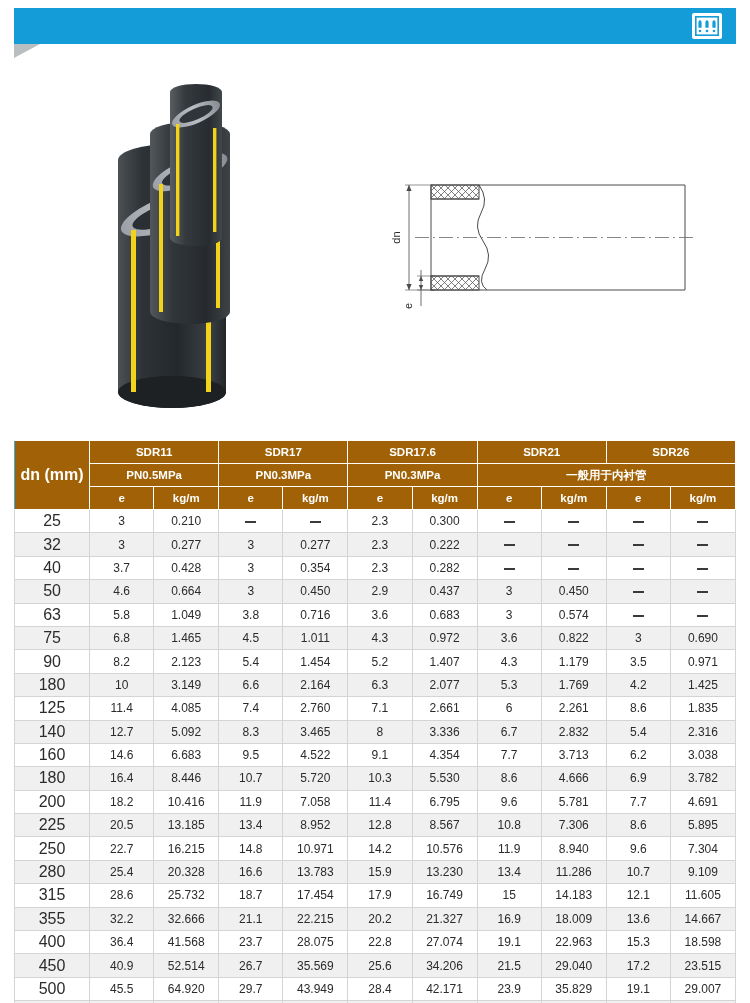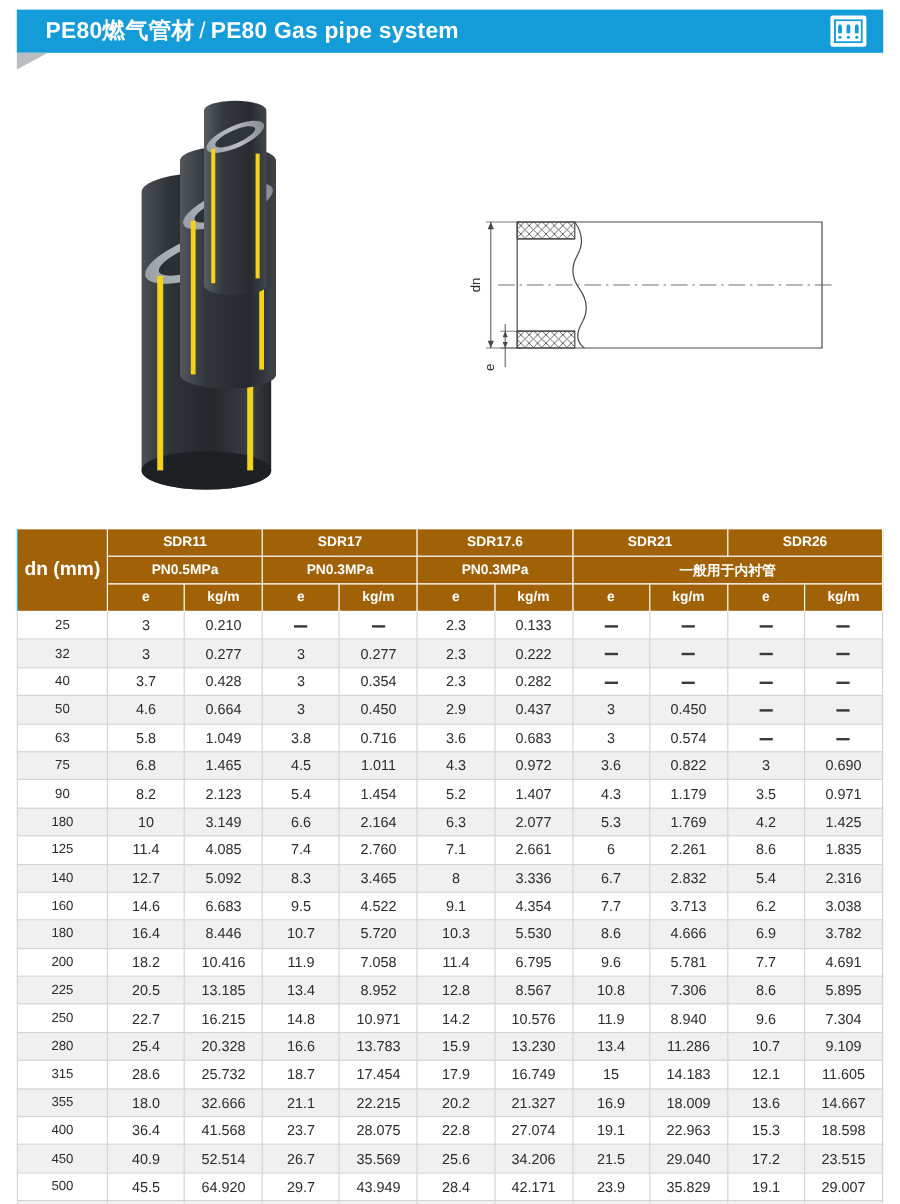--- a/index.html
+++ b/index.html
@@ -122,38 +122,35 @@
     border: 1px solid #d4d4d4;
     height: 22.4px;
     color: #2b2b2b;
     font-size: 12px;
     background: #ffffff;
   }
   tbody tr.alt td {
     background: #f0f0f0;
   }
   tbody td.dn-cell {
-    font-size: 11px;
+    font-size: 16px;
   }
   .dash {
     display: inline-block;
     width: 11px;
     height: 2px;
     background: #3a3a3a;
     vertical-align: middle;
   }
 </style>
 </head>
 <body>
 
 <div class="banner-wrap">
   <div class="banner">
-    <div class="banner-title">
-      <span class="zh">PE80燃气管材</span><span class="sep">/</span><span class="en">PE80 Gas pipe system</span>
-    </div>
     <div class="brand-logo">
       <svg width="24" height="20" viewBox="0 0 24 20" aria-hidden="true">
         <rect x="0.8" y="0.8" width="22.4" height="18.4" fill="none" stroke="#139cd8" stroke-width="1.6"></rect>
         <path d="M5 4.2 q1.6 0 1.6 2.2 v5.4 h-3.2 v-5.4 q0-2.2 1.6-2.2z" fill="#139cd8"></path>
         <path d="M12 4.2 q1.6 0 1.6 2.2 v5.4 h-3.2 v-5.4 q0-2.2 1.6-2.2z" fill="#139cd8"></path>
         <path d="M19 4.2 q1.6 0 1.6 2.2 v5.4 h-3.2 v-5.4 q0-2.2 1.6-2.2z" fill="#139cd8"></path>
         <circle cx="5" cy="15" r="1.3" fill="#139cd8"></circle>
         <circle cx="12" cy="15" r="1.3" fill="#139cd8"></circle>
         <circle cx="19" cy="15" r="1.3" fill="#139cd8"></circle>
       </svg>
@@ -298,21 +295,21 @@
     </thead>
     <tbody id="spec-body">
 
     <tr>
           <td class="dn-cell">25</td>
           <td>3</td>
           <td>0.210</td>
           <td><span class="dash"></span></td>
           <td><span class="dash"></span></td>
           <td>2.3</td>
-          <td>0.133</td>
+          <td>0.300</td>
           <td><span class="dash"></span></td>
           <td><span class="dash"></span></td>
           <td><span class="dash"></span></td>
           <td><span class="dash"></span></td>
         </tr>
         <tr class="alt">
           <td class="dn-cell">32</td>
           <td>3</td>
           <td>0.277</td>
           <td>3</td>
@@ -514,21 +511,21 @@
           <td>17.454</td>
           <td>17.9</td>
           <td>16.749</td>
           <td>15</td>
           <td>14.183</td>
           <td>12.1</td>
           <td>11.605</td>
         </tr>
         <tr class="alt">
           <td class="dn-cell">355</td>
-          <td>18.0</td>
+          <td>32.2</td>
           <td>32.666</td>
           <td>21.1</td>
           <td>22.215</td>
           <td>20.2</td>
           <td>21.327</td>
           <td>16.9</td>
           <td>18.009</td>
           <td>13.6</td>
           <td>14.667</td>
         </tr>

